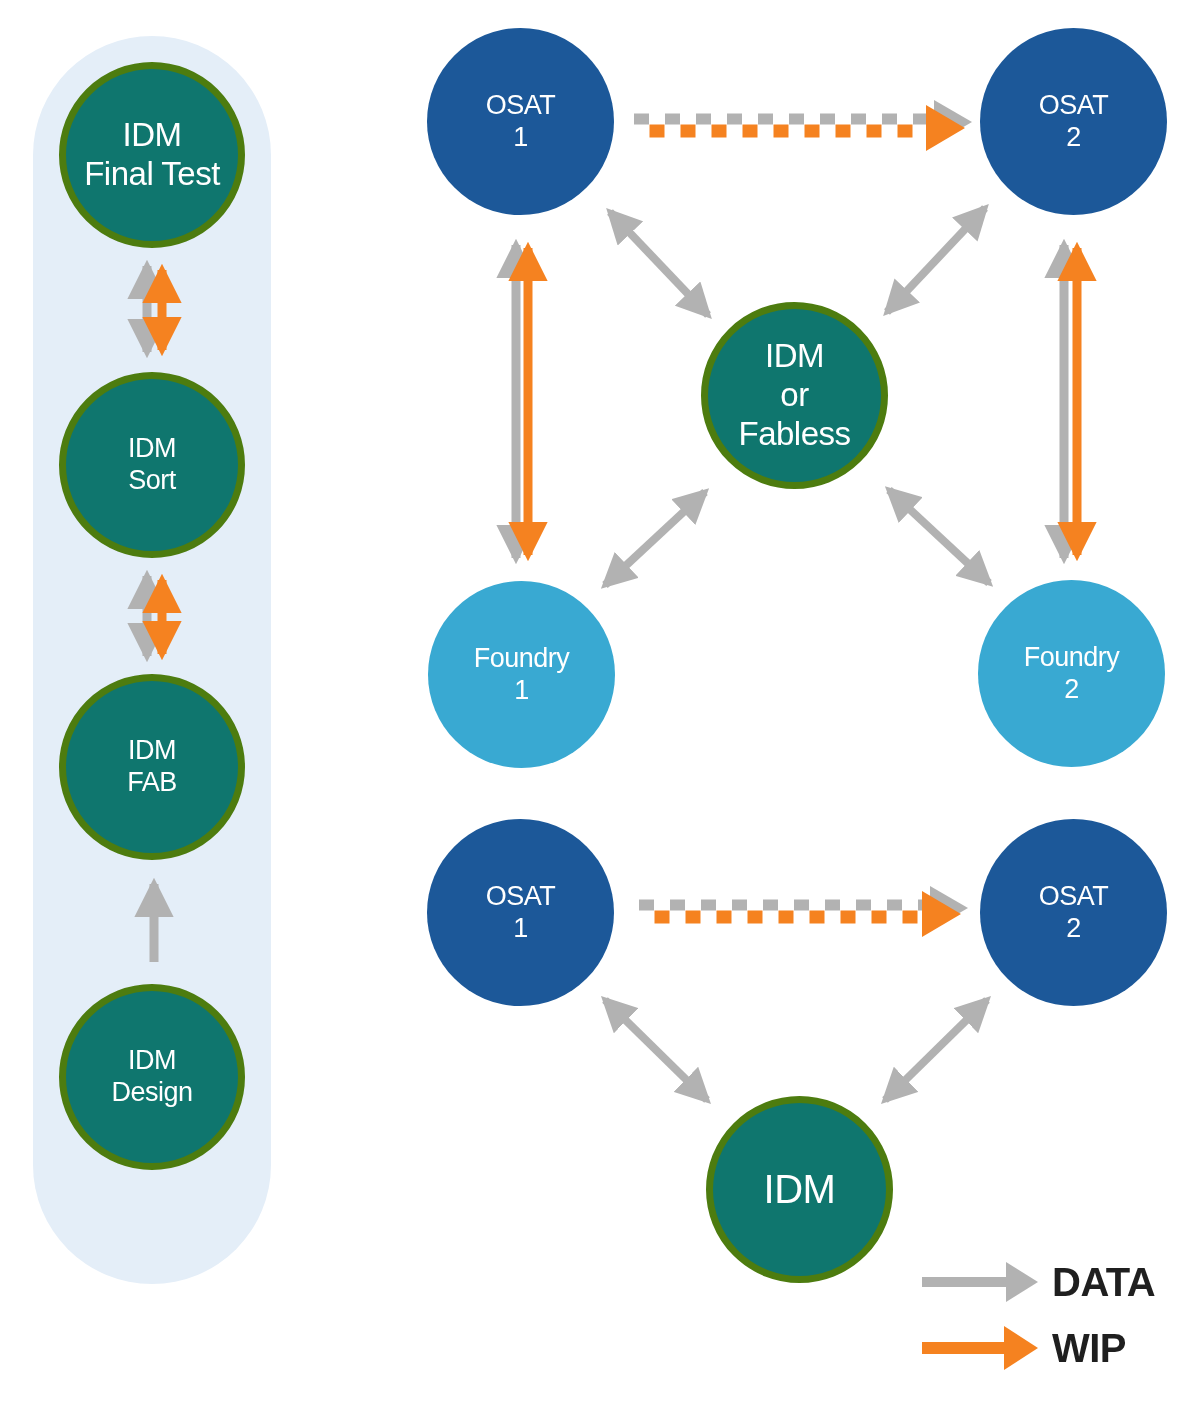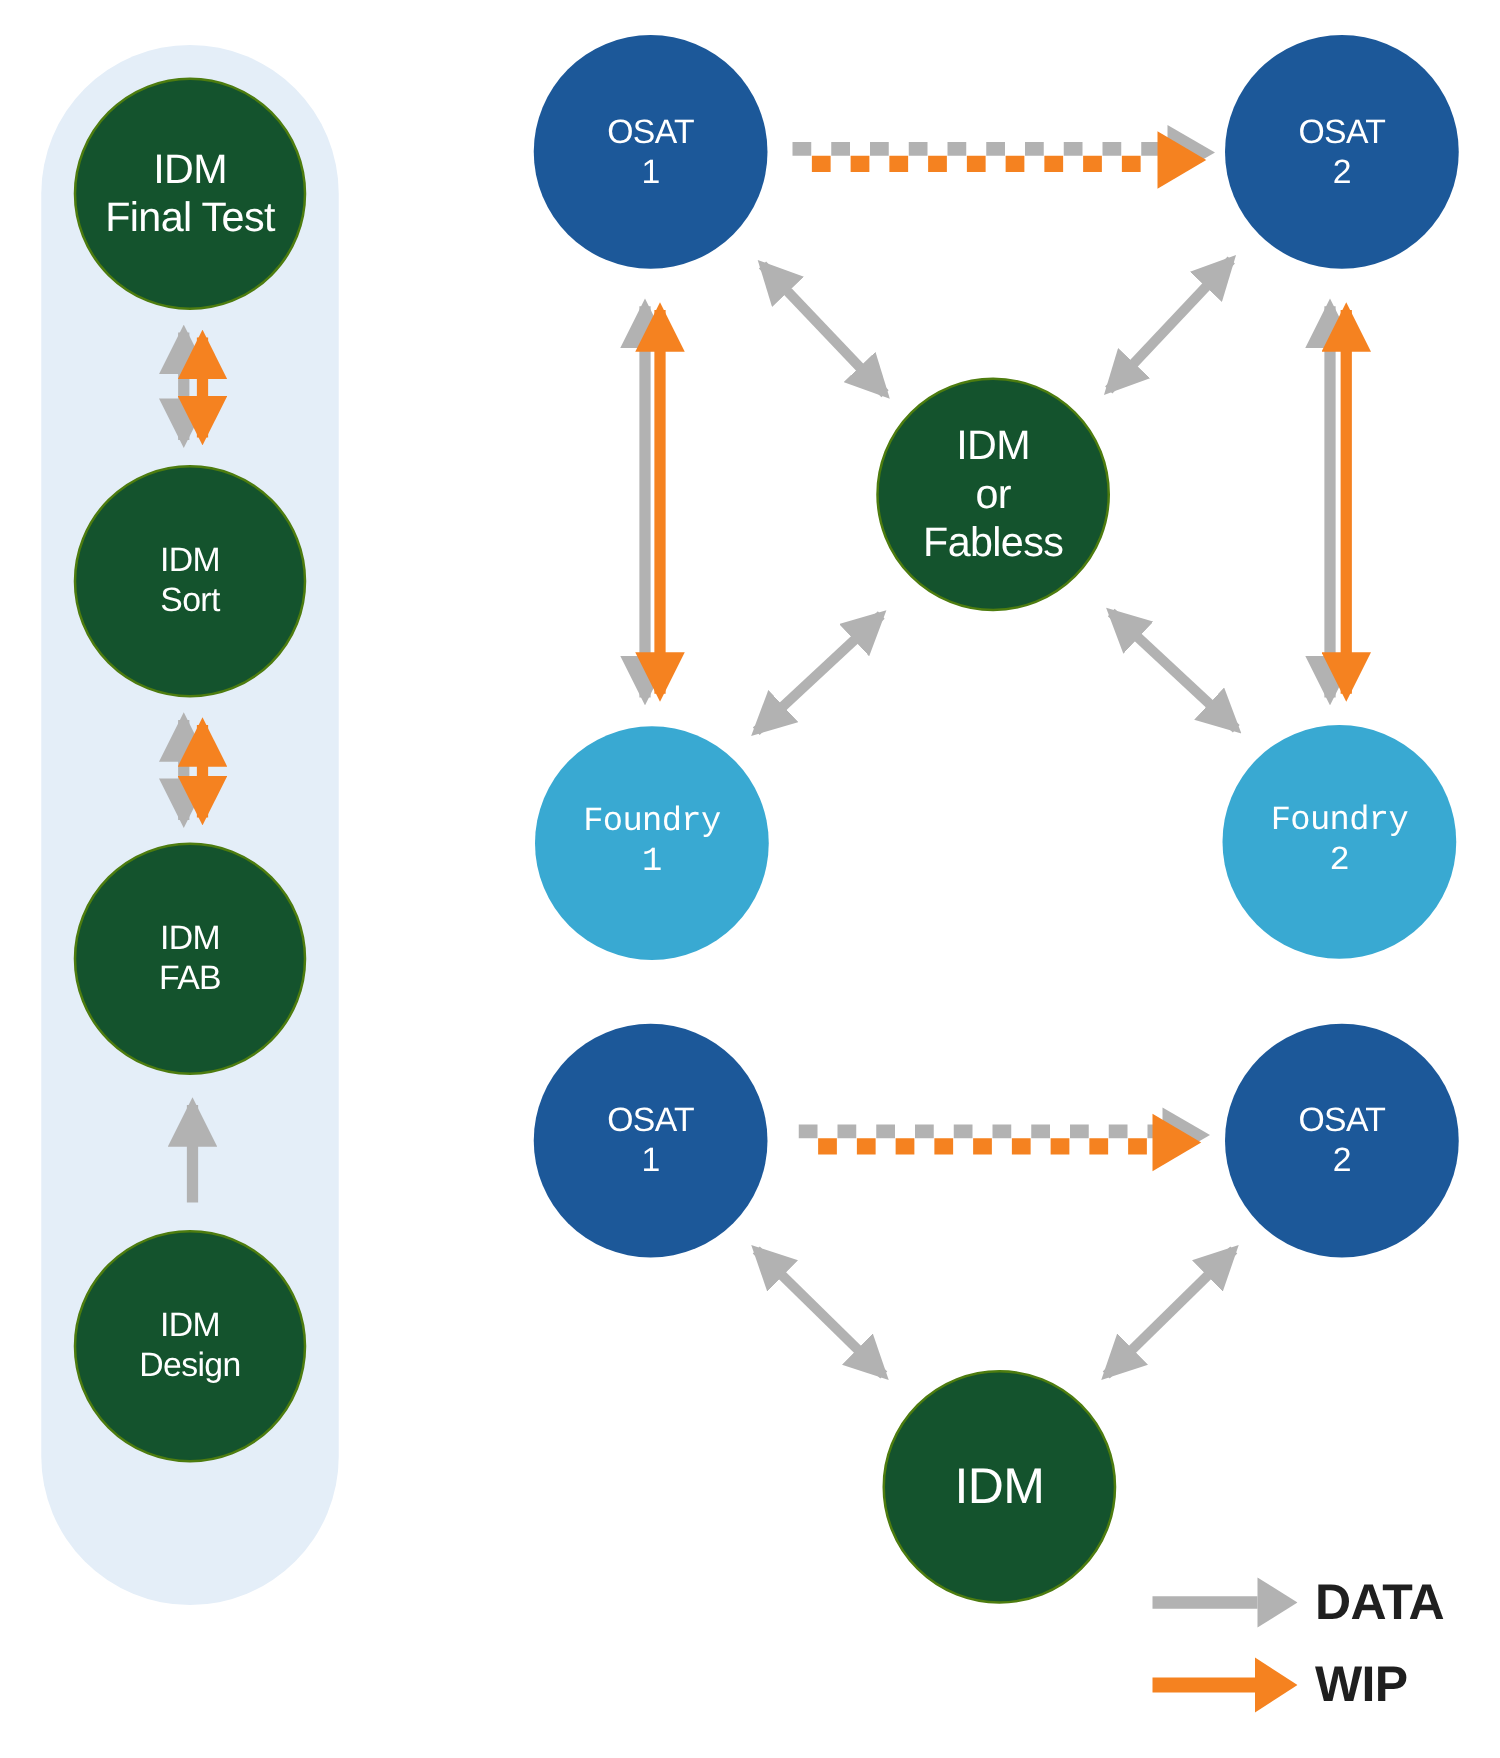--- a/index.html
+++ b/index.html
@@ -25,22 +25,22 @@
     width:187px;height:187px;
     border-radius:50%;
     box-sizing:border-box;
     display:flex;align-items:center;justify-content:center;
     text-align:center;
     color:#ffffff;
     z-index:2;
     letter-spacing:-0.5px;
   }
   .node--dark{background:#1C5899;}
-  .node--cyan{background:#39A9D2;font-family:Liberation Mono, monospace;}
-  .node--light{background:#14532d;border:2px solid #4d7c0f;}
+  .node--cyan{background:#39A9D2;}
+  .node--light{background:#0f766e;border:7px solid #4d7c0f;}
   .node-label{
     white-space:pre-line;
     line-height:1.18;
     font-size:27px;
     font-weight:400;
   }
   .node-label--sm{font-size:33px;}
   .node-label--lg{font-size:40px;}
   .legend{
     position:absolute;

